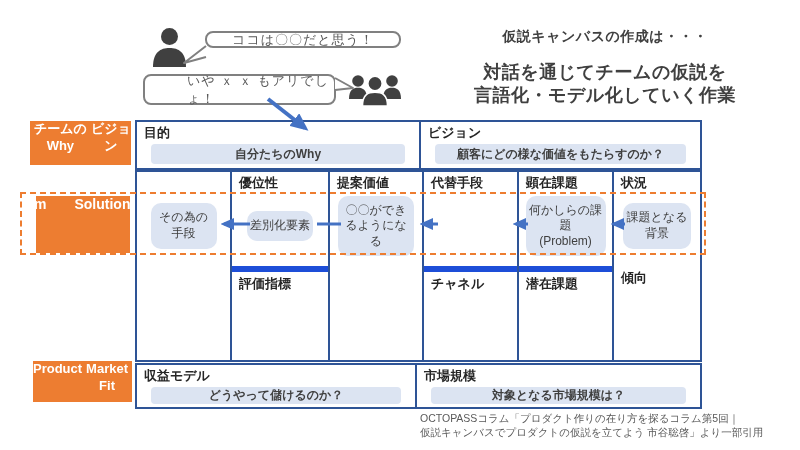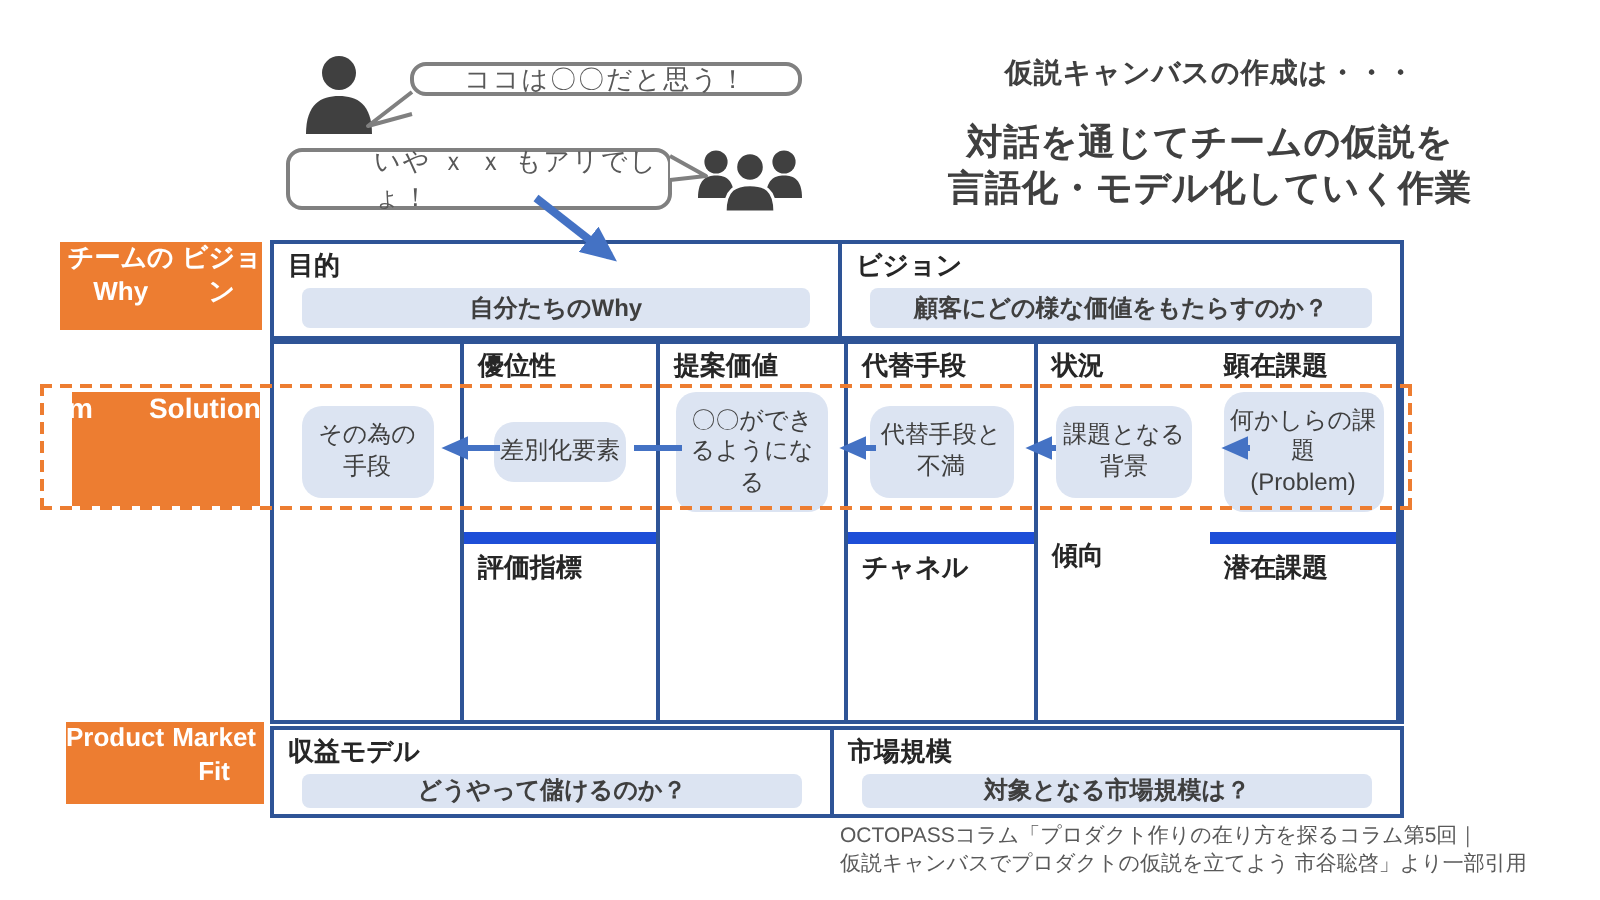--- a/index.html
+++ b/index.html
@@ -149,46 +149,43 @@
       </div>
     </div>
     <div class="mcol c3 bR">
       <div class="cell-head">提案価値</div>
       <div class="pill-band">
         <div class="mpill pw76">〇〇ができるようになる</div>
       </div>
     </div>
     <div class="mcol c4 bR">
       <div class="cell-head">代替手段</div>
-      <div class="pill-band">
-        <div class="mpill pw72">代替手段と不満</div>
-      </div>
       <div class="subcell bT">
         <div class="sub-head">チャネル</div>
-      </div>
-    </div>
-    <div class="mcol c6">
-      <div class="cell-head">状況</div>
-      <div class="pill-band">
-        <div class="mpill pw68">課題となる背景</div>
-      </div>
-      <div class="subcell">
-        <div class="sub-head">傾向</div>
       </div>
     </div>
     <div class="mcol c5 bR">
       <div class="cell-head">顕在課題</div>
       <div class="pill-band">
         <div class="mpill pw80">
           <div>何かしらの課題</div>
           <div>(Problem)</div>
         </div>
       </div>
       <div class="subcell bT">
         <div class="sub-head">潜在課題</div>
+      </div>
+    </div>
+    <div class="mcol c6">
+      <div class="cell-head">状況</div>
+      <div class="pill-band">
+        <div class="mpill pw68">課題となる背景</div>
+      </div>
+      <div class="subcell">
+        <div class="sub-head">傾向</div>
       </div>
     </div>
   </div>
 
   <div class="sect botrow">
     <div class="cell b1 bR">
       <div class="cell-head">収益モデル</div>
       <div class="hpill">どうやって儲けるのか？</div>
     </div>
     <div class="cell b2">

